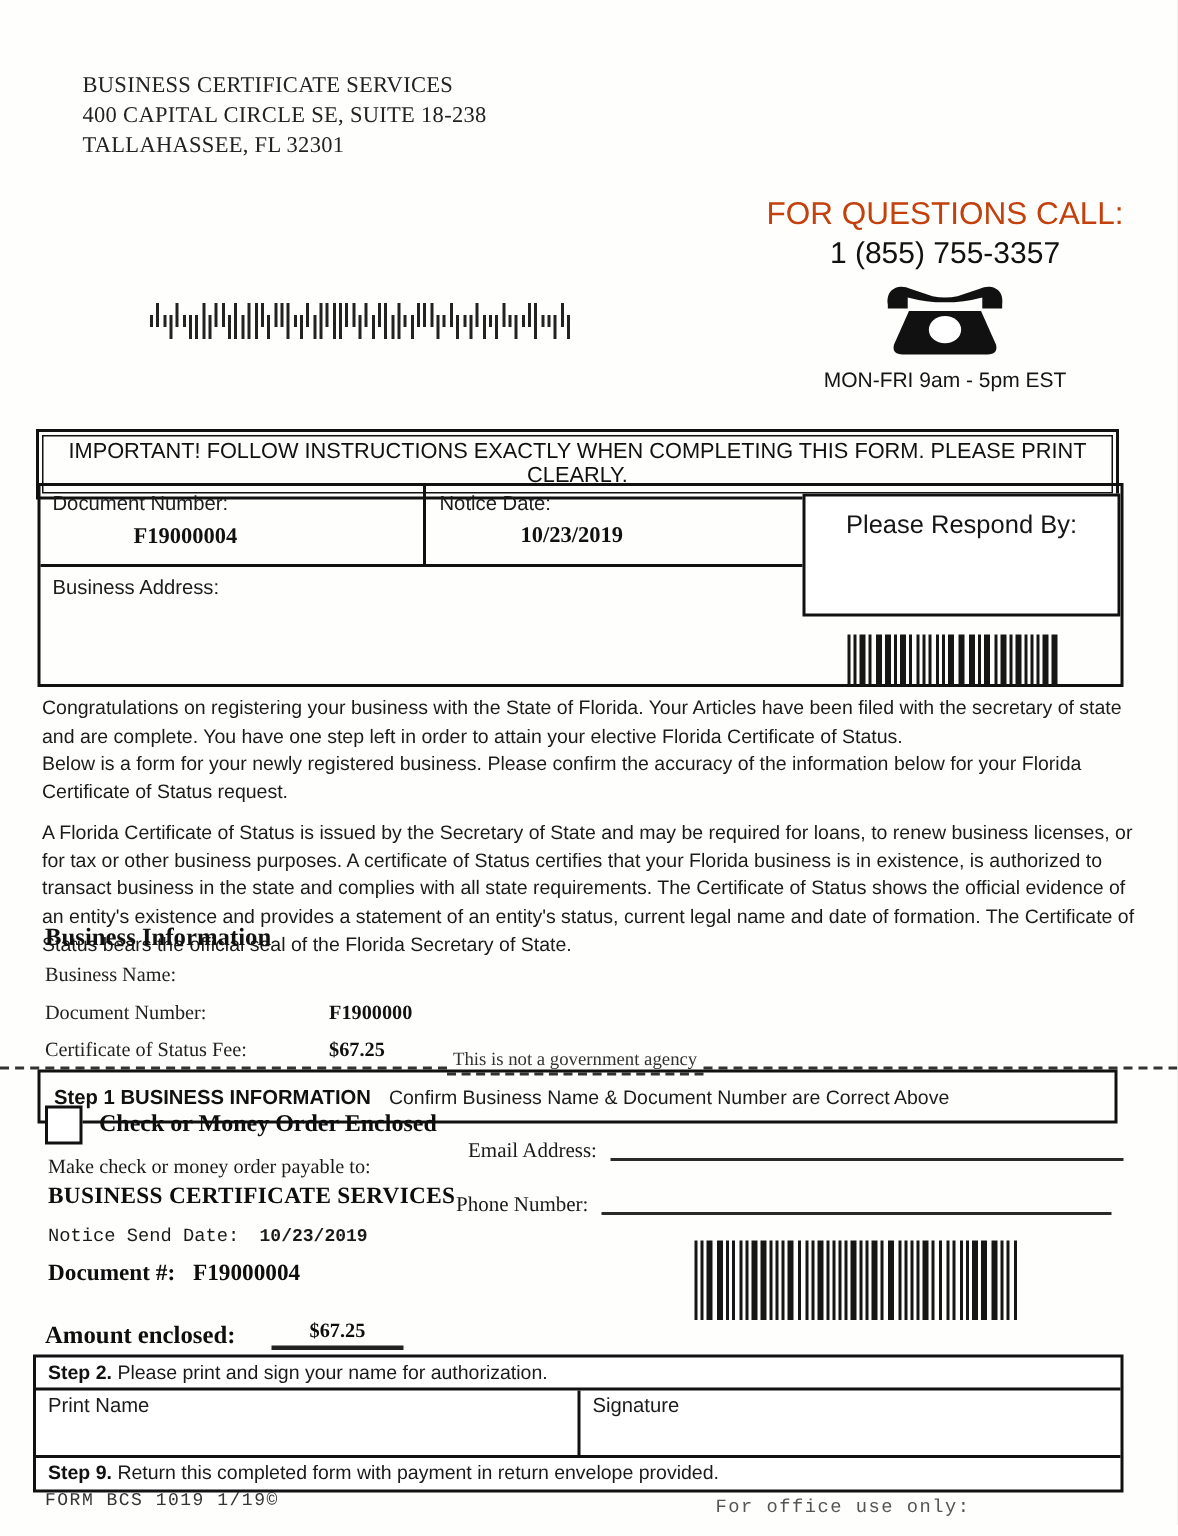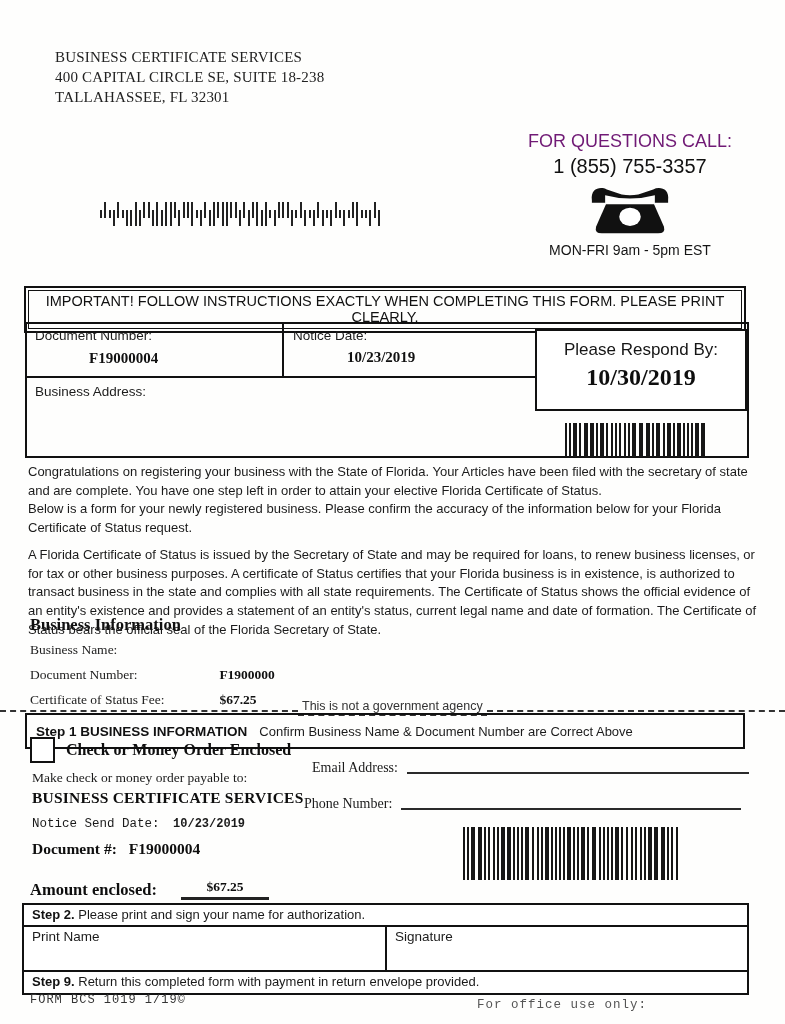--- a/index.html
+++ b/index.html
@@ -12,21 +12,21 @@
 
   
   .sender { position:absolute; left:55px; top:47px; font-family:"Liberation Serif",serif;
             font-size:15px; line-height:20px; color:#222; letter-spacing:.2px; }
   .form-title { position:absolute; left:386px; top:53px; width:385px;
             font-family:"Liberation Serif",serif; font-weight:bold; font-size:15.5px;
             white-space:nowrap; color:#111; }
 
   
   .questions { position:absolute; left:505px; top:131px; width:250px; text-align:center; }
-  .q-label { font-size:18px; color:#701a75; }
+  .q-label { font-size:21px; color:#c2410c; }
   .q-phone { font-size:20px; margin-top:3px; color:#111; }
   .q-icon  { margin:4px auto 0; width:84px; height:58px; }
   .q-hours { font-size:14px; margin-top:2px; color:#151515; }
 
   
   .imb { position:absolute; left:100px; top:202px; width:282px; height:24px;
          display:flex; align-items:center; }
   .imb i { display:block; width:2px; background:#222; margin-right:2.35px; }
   .imb i.T { height:8px; }
   .imb i.A { height:16px; align-self:flex-start; }
@@ -70,21 +70,21 @@
   .biz-row .val { font-weight:bold; color:#111; }
   .biz-row.r1 { margin-top:7px; }
   .biz-row.r2 { margin-top:9px; }
   .biz-row.r3 { margin-top:9px; }
 
   
   .divider { position:absolute; left:0; top:699px; width:785px; display:flex; align-items:flex-end; }
   .divider .seg { border-top:2px dashed #333; height:2px; margin-bottom:4px; }
   .divider .seg.left { width:298px; }
   .divider .seg.right { flex:1; }
-  .divider .note { font-family:Liberation Sans, sans-serif; font-size:12.5px; color:#333;
+  .divider .note { font-family:Liberation Serif, serif; font-size:12.5px; color:#333;
                    padding:0 4px 1px; border-bottom:2px dashed #333; white-space:nowrap; }
 
   
   .step1 { position:absolute; left:25px; top:713px; width:720px; height:36px;
            border:2px solid #111; display:flex; align-items:center; padding-left:9px; }
   .step1 .t1 { font-weight:bold; font-size:13.5px; color:#111; }
   .step1 .t2 { font-size:13px; margin-left:12px; color:#1b1b1b; }
 
   .checkrow { position:absolute; left:30px; top:737px; display:flex; align-items:center; }
   .checkbox { width:25px; height:26px; border:2px solid #111; background:#fff; }
@@ -231,21 +231,20 @@
   <div class="info-table">
     <div class="it-vdiv"></div>
     <div class="it-hdiv"></div>
     <div class="it-label" style="left:8px; top:4px;">Document Number:</div>
     <div class="it-value" style="left:62px; top:26px;">F19000004</div>
     <div class="it-label" style="left:266px; top:4px;">Notice Date:</div>
     <div class="it-value" style="left:320px; top:25px;">10/23/2019</div>
     <div class="it-label" style="left:8px; top:60px;">Business Address:</div>
     <div class="respond-box">
       <div class="respond-label">Please Respond By:</div>
-      <div class="respond-date">10/30/2019</div>
     </div>
     <div class="barcode bc1" id="bc1">
         <i style="width: 2px; margin-right: 2px;"></i>
         <i style="width: 2px; margin-right: 2px;"></i>
         <i style="width: 4px; margin-right: 2px;"></i>
         <i style="width: 2px; margin-right: 3px;"></i>
         <i style="width: 4px; margin-right: 2px;"></i>
         <i style="width: 4px; margin-right: 2px;"></i>
         <i style="width: 2px; margin-right: 2px;"></i>
         <i style="width: 4px; margin-right: 2px;"></i>

